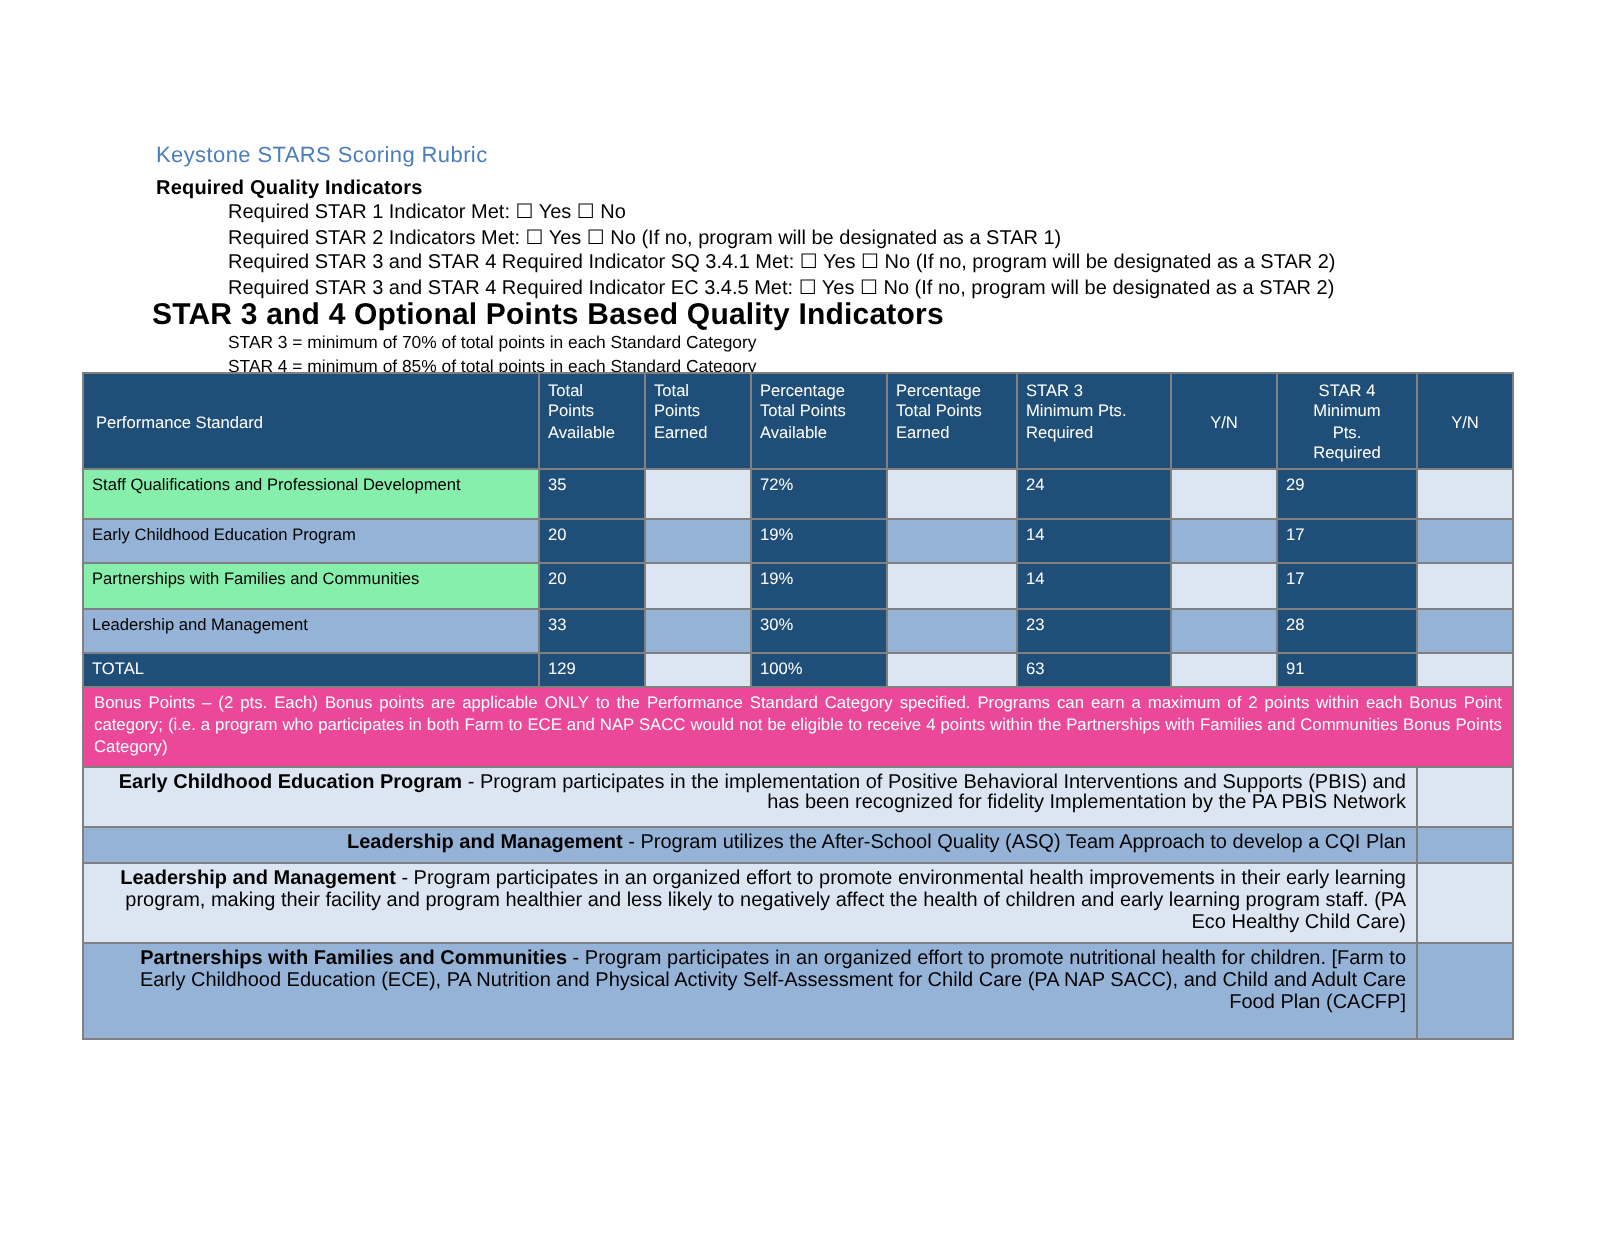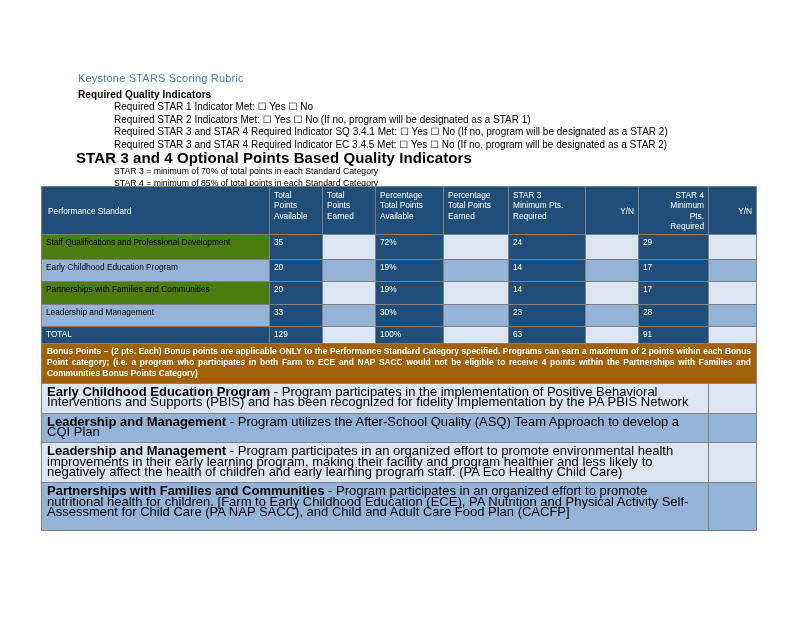--- a/index.html
+++ b/index.html
@@ -82,50 +82,51 @@
     line-height: 10.4px;
   }
   .hdr td {
     background: #1f4e79;
     color: #ffffff;
     vertical-align: top;
     padding-top: 3px;
     height: 40px;
   }
   .hdr td.ps { vertical-align: middle; padding-left: 6px; }
-  .hdr td.ctr { text-align: right; vertical-align: middle; }
+  .hdr td.ctr { text-align: center; vertical-align: middle; }
 
   .dark  { background: #1f4e79; color: #ffffff; }
   .lite  { background: #dce6f2; color: #000000; }
   .med   { background: #95b3d7; color: #000000; }
 
-  td.lbl-lite { background: #4d7c0f; color: #000; }
+  td.lbl-lite { background: #86efac; color: #000; }
   td.lbl-med  { background: #95b3d7; color: #000; }
   td.lbl-dark { background: #1f4e79; color: #fff; }
 
   .r-staff td  { height: 25px; }
   .r-ecep td   { height: 22px; }
   .r-part td   { height: 23px; }
   .r-lead td   { height: 22px; }
   .r-total td  { height: 17px; }
 
   
   .bonus-banner td {
-    background: #a16207;
+    background: #ec4899;
     color: #ffffff;
-    font-weight: bold;
+    font-weight: normal;
     font-size: 8.4px;
     line-height: 11.4px;
     padding: 2px 5px 3px 5px;
     text-align: justify;
   }
   .bonus-row td.txt {
-    font-size: 13px;
+    font-size: 10px;
     line-height: 10.6px;
     padding: 3px 5px 4px 5px;
+    text-align: right;
   }
   .bonus-row td.yn { padding: 0; }
   .bn-title { font-weight: bold; }
   .b-lite td { background: #dce6f2; }
   .b-med  td { background: #95b3d7; }
 
   .h-ecep td  { height: 30px; }
   .h-lead1 td { height: 16px; }
   .h-lead2 td { height: 40px; }
   .h-part td  { height: 48px; }

